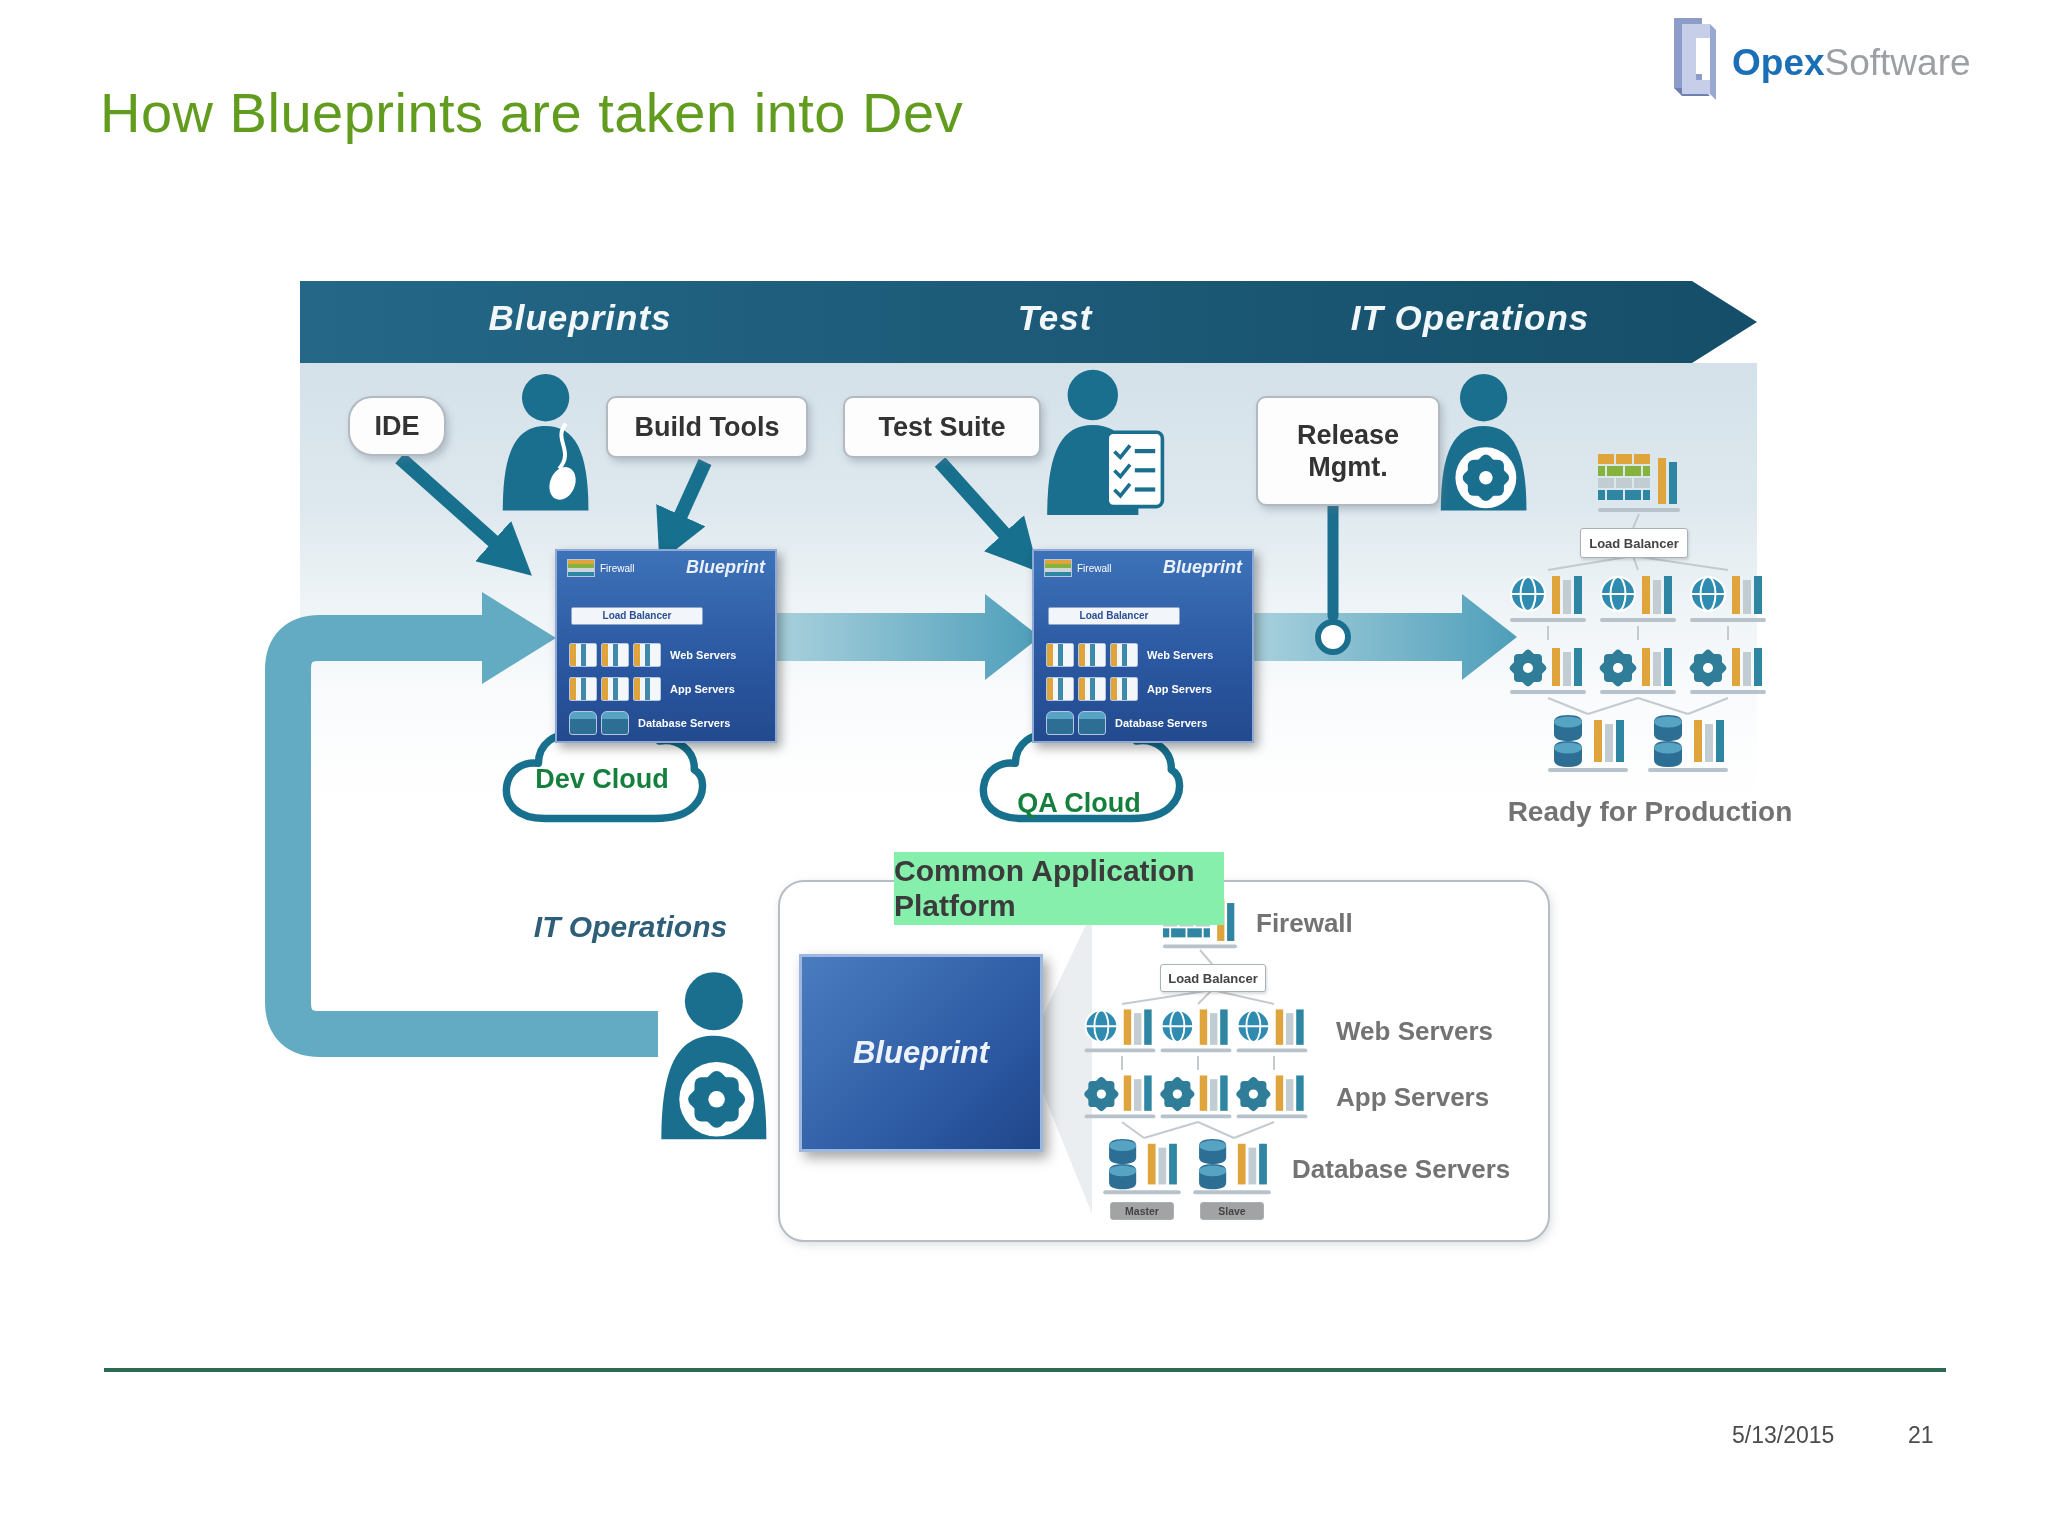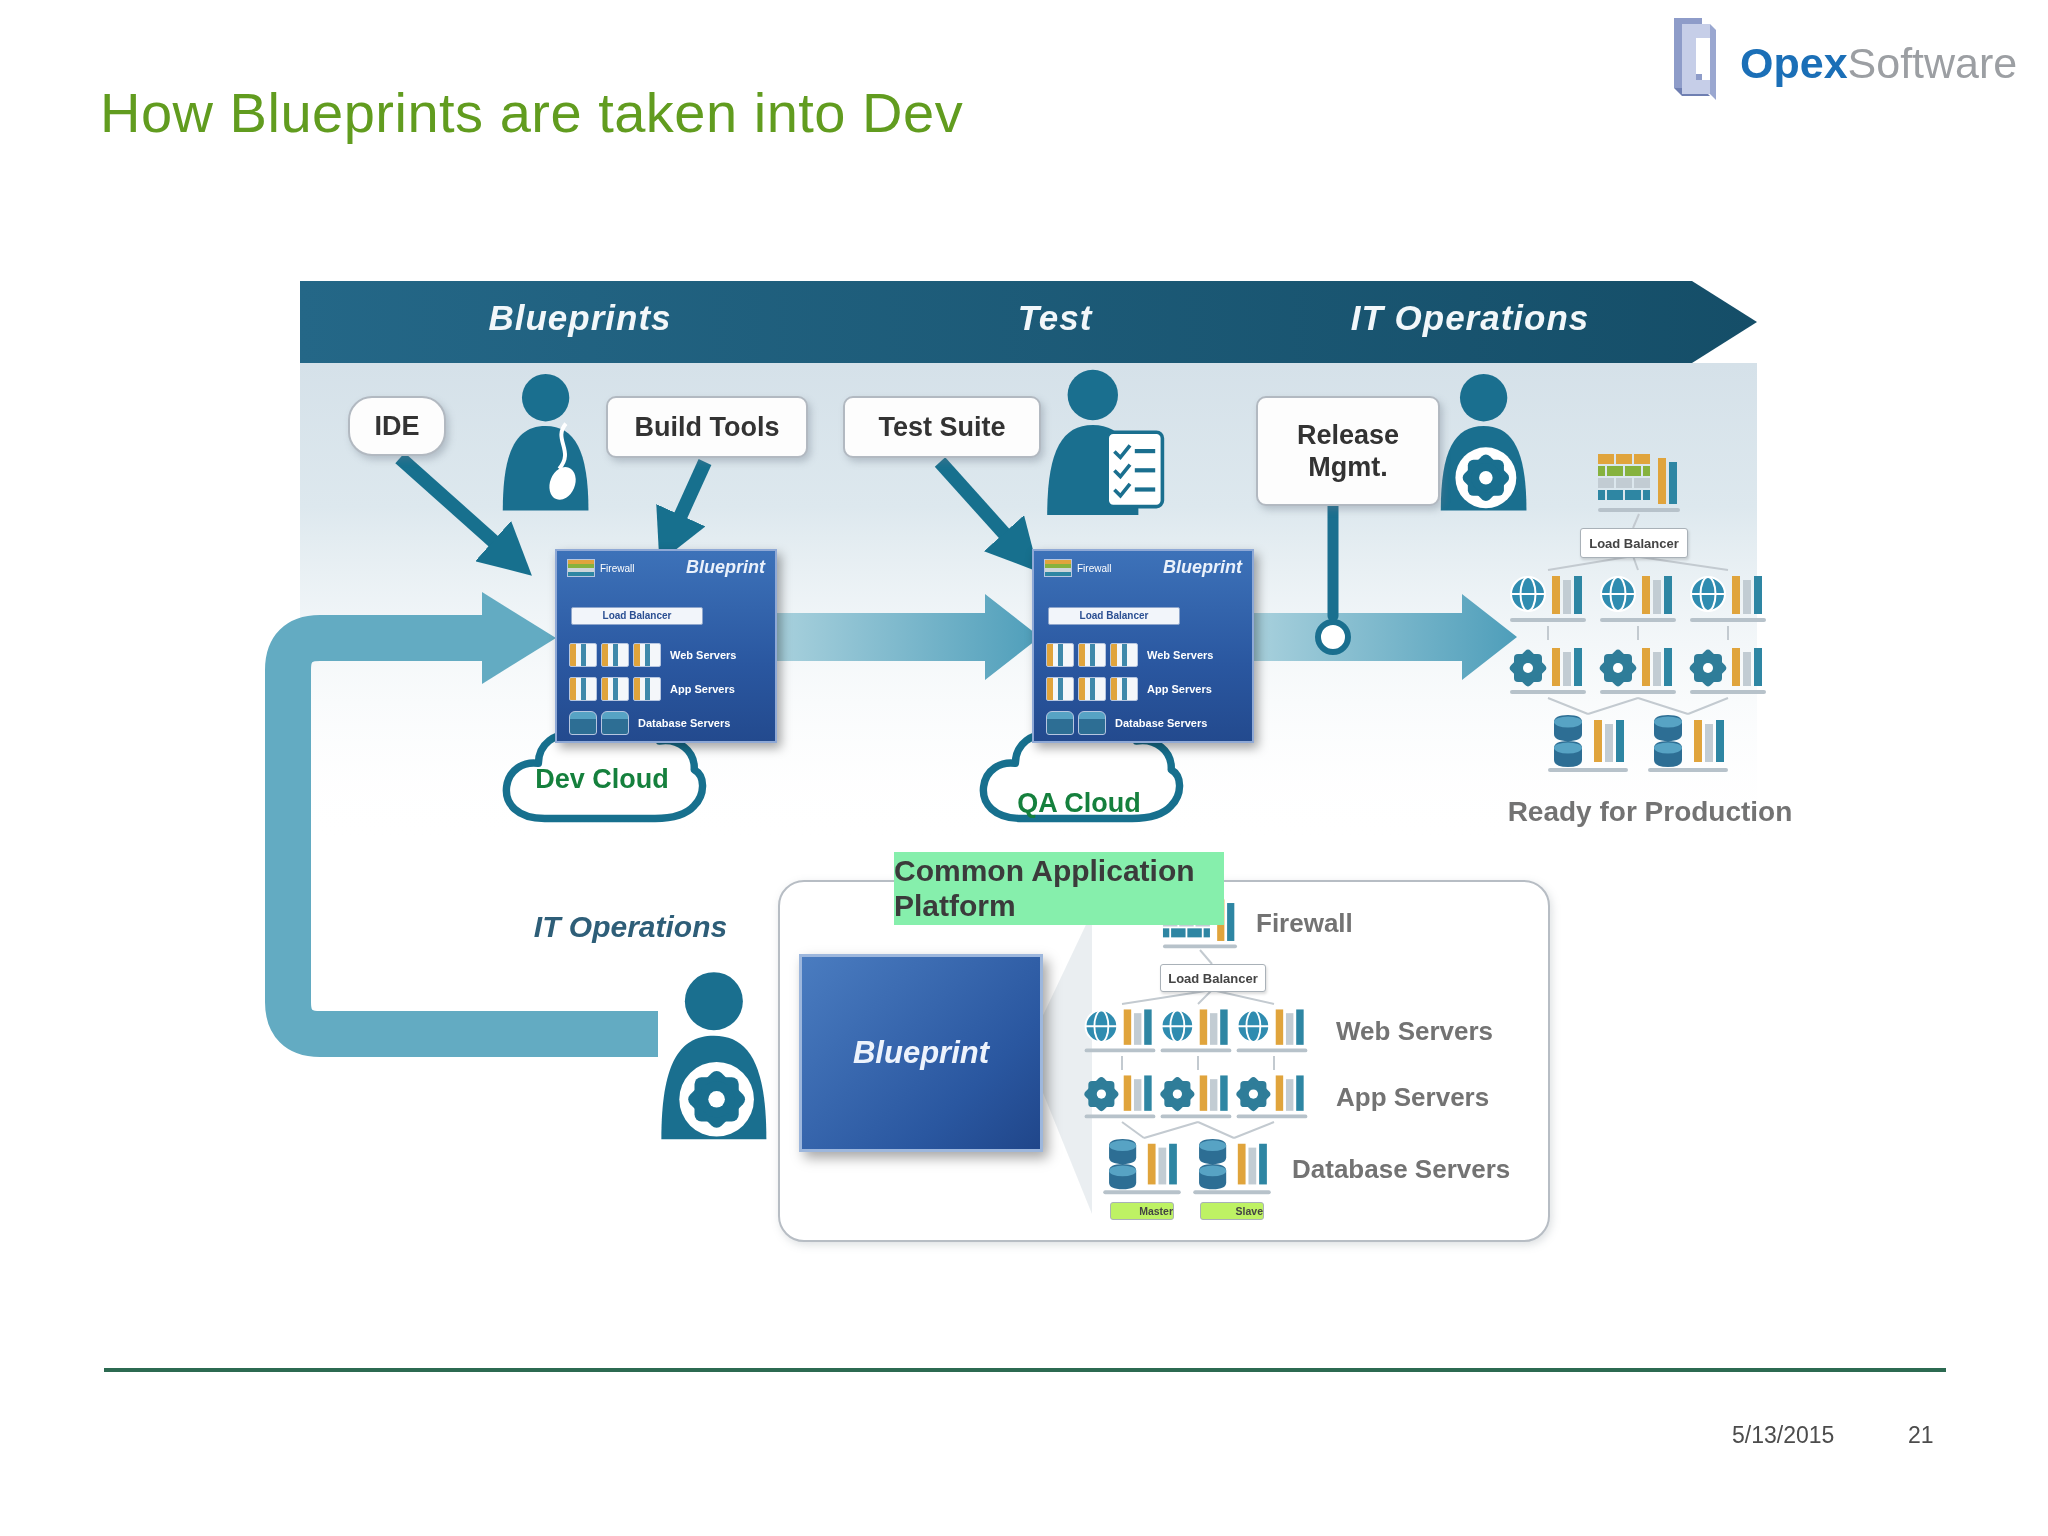--- a/index.html
+++ b/index.html
@@ -6,21 +6,21 @@
   .slide{
     position:relative;width:2048px;height:1536px;background:#ffffff;overflow:hidden;
     font-family:"Liberation Sans", sans-serif;
   }
   svg.bg{position:absolute;left:0;top:0;width:2048px;height:1536px;pointer-events:none;}
   svg.icon{position:absolute;}
 
   .page-title{position:absolute;left:100px;top:80px;font-size:56px;color:#619c1f;font-weight:400;letter-spacing:0.5px;}
 
   .logo{position:absolute;left:1668px;top:12px;display:flex;align-items:center;}
-  .logo-text{font-size:43px;margin-left:8px;margin-top:14px;}
+  .logo-text{font-size:37px;margin-top:14px;}
   .logo-bold{color:#1b6fb7;font-weight:bold;}
   .logo-light{color:#9c9fa3;font-weight:400;}
 
   .phase{position:absolute;top:298px;color:#f2f7fa;font-size:35px;font-style:italic;font-weight:600;text-align:center;letter-spacing:1px;}
 
   .wbox{
     position:absolute;display:flex;align-items:center;justify-content:center;text-align:center;
     background:#fdfdfd;border:2px solid #b2b9c1;border-radius:10px;
     font-weight:bold;font-size:27px;color:#333;
     box-shadow:3px 4px 7px rgba(110,120,135,.35);line-height:1.2;
@@ -66,22 +66,22 @@
     text-align:left;font-weight:bold;font-size:30px;color:#3b3b3b;line-height:1.15;padding:2px 0;
   }
   .bigbp{
     position:absolute;left:19px;top:72px;width:238px;height:192px;
     background:linear-gradient(135deg,#4a7cc0 0%,#2a57a0 70%,#20468a 100%);
     border:3px solid #9db7dd;box-shadow:5px 6px 12px rgba(0,0,0,.35);
     display:flex;align-items:center;justify-content:center;
     font-size:31px;font-style:italic;font-weight:bold;color:#edf3fc;
   }
   .mini-box{
-    position:absolute;background:#bef264;border:1px solid #a9b1b8;border-radius:3px;
-    font-size:10.5px;font-weight:bold;color:#444;text-align:right;line-height:16px;
+    position:absolute;background:#a3a3a3;border:1px solid #a9b1b8;border-radius:3px;
+    font-size:10.5px;font-weight:bold;color:#444;text-align:center;line-height:16px;
   }
   .itops-label{position:absolute;left:498px;top:910px;width:265px;text-align:center;
     font-size:30px;font-style:italic;font-weight:bold;color:#2e5e78;}
 
   .footer-line{position:absolute;left:104px;top:1368px;width:1842px;height:4px;background:#2c6a51;}
   .footer-text{position:absolute;top:1422px;font-size:23px;color:#4c4c4c;}
 </style>
 </head>
 <body>
 

